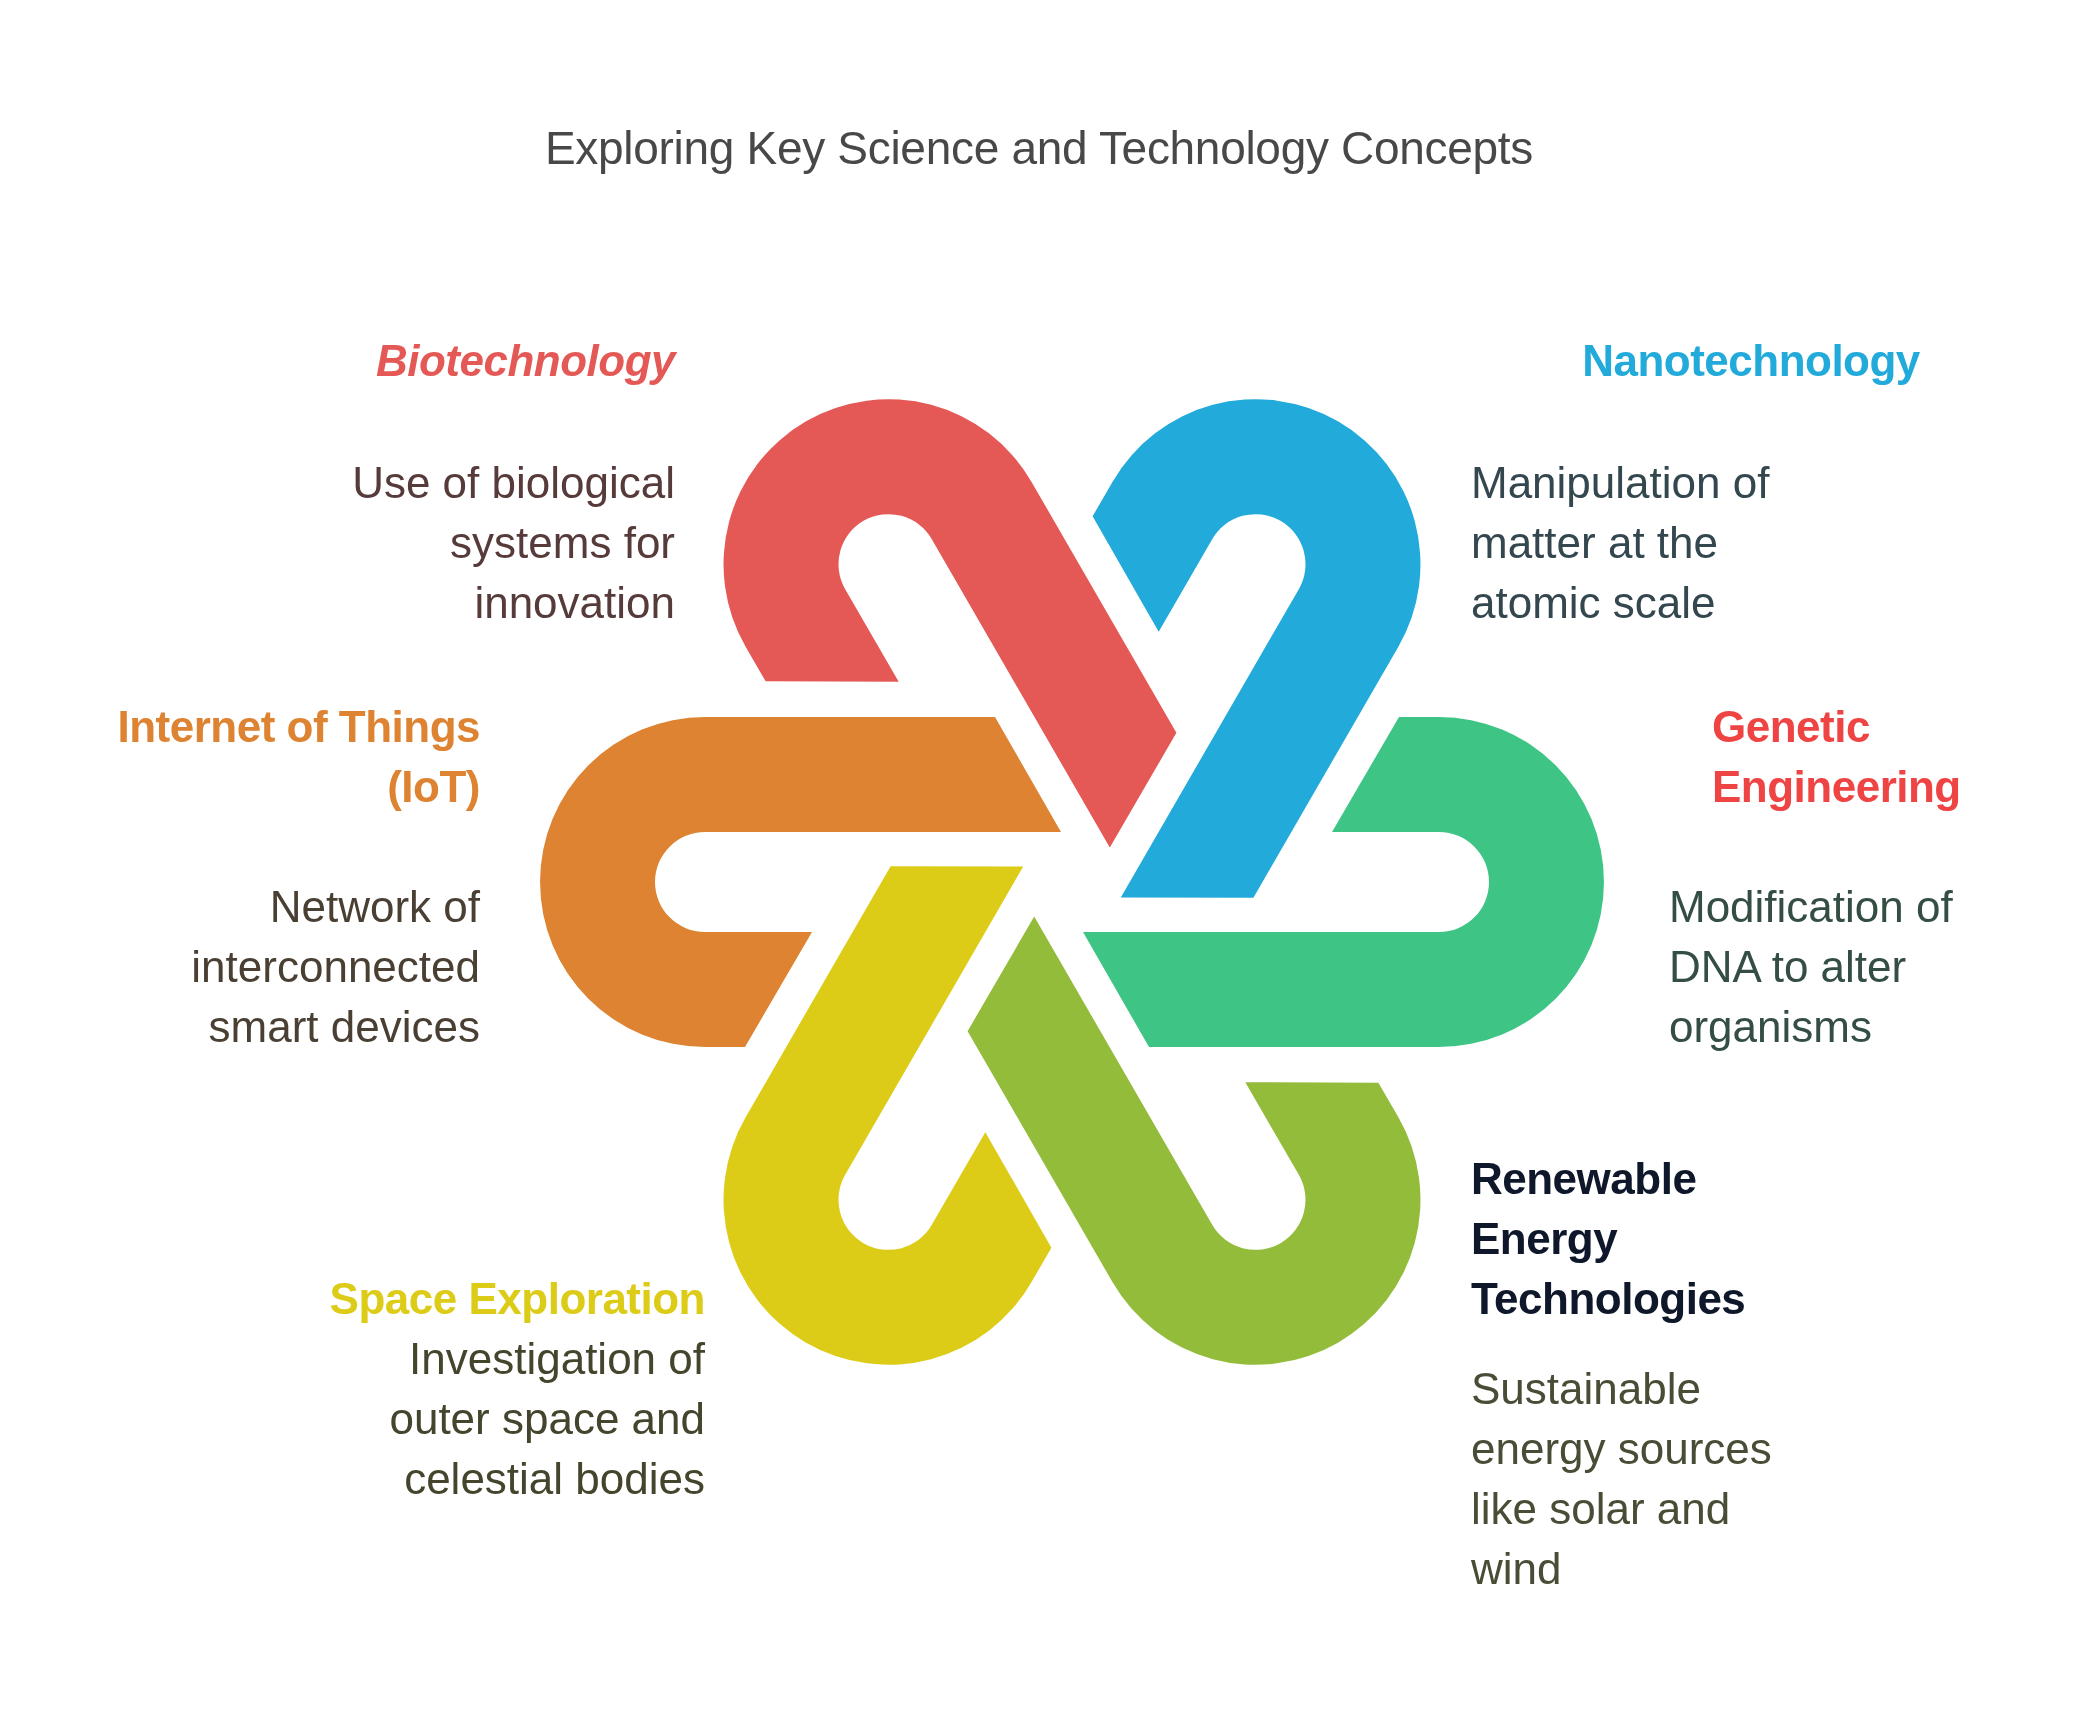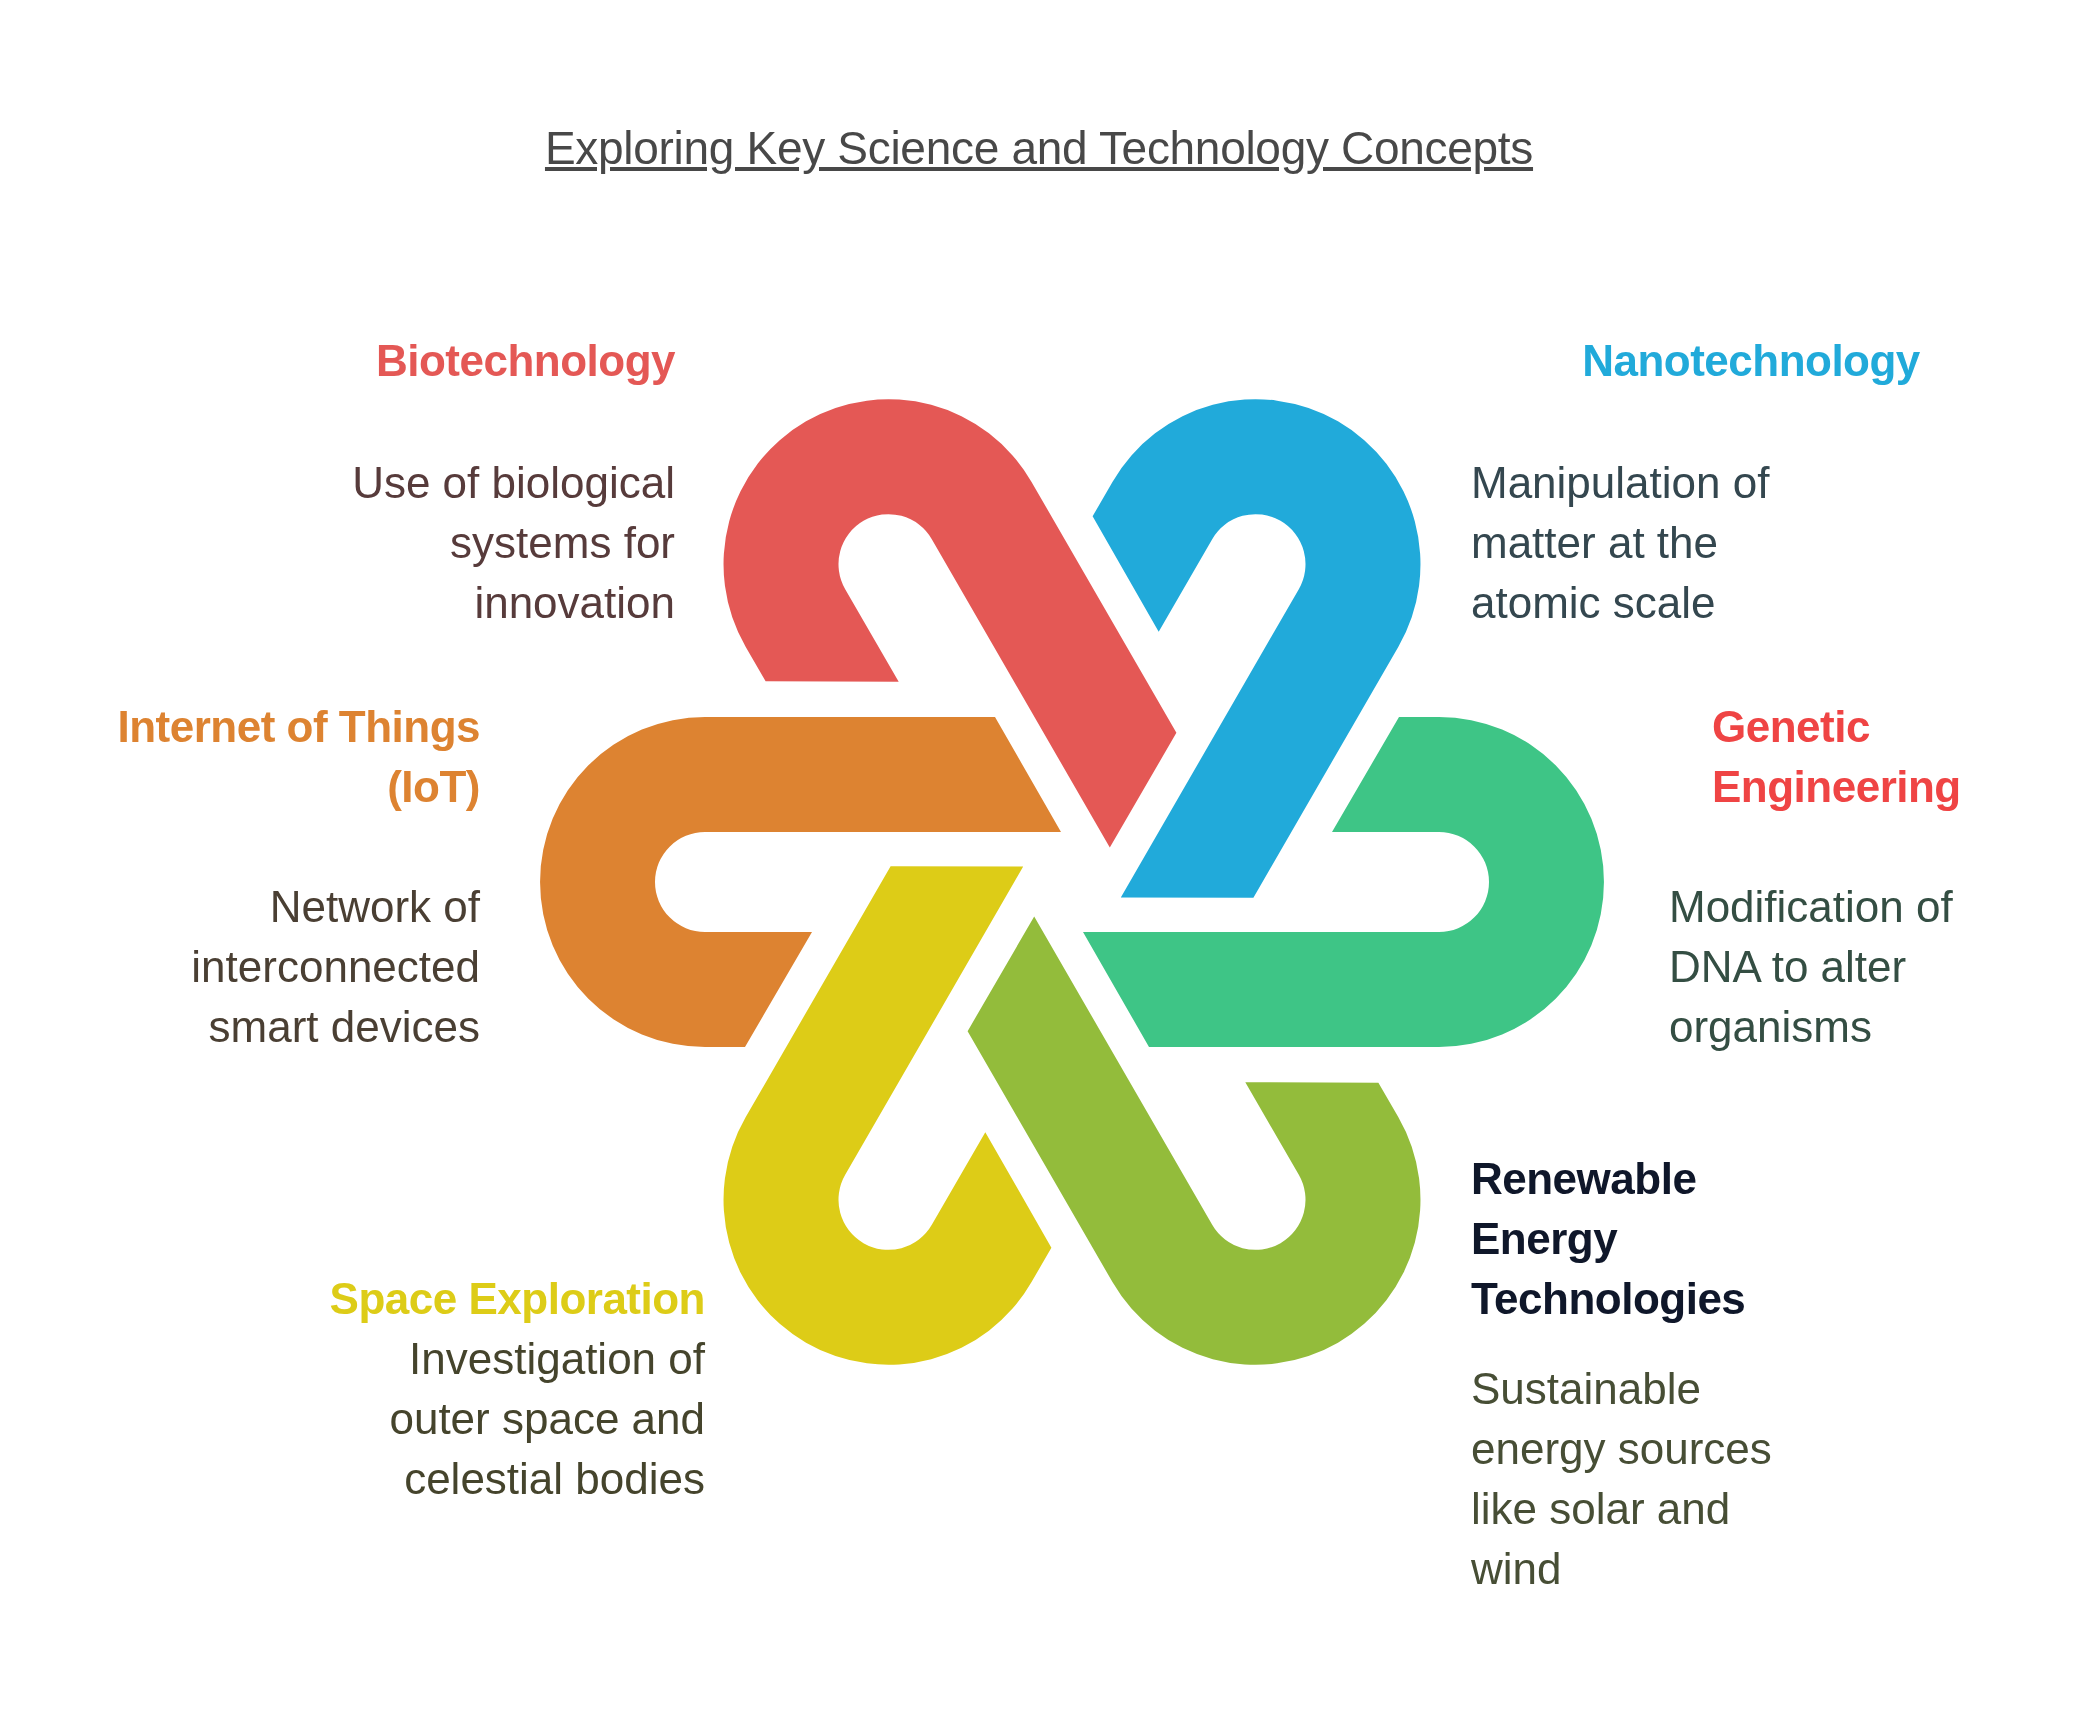--- a/index.html
+++ b/index.html
@@ -1,19 +1,19 @@
 <!DOCTYPE html>
 <html><head>
 <meta charset="utf-8">
 <style>
   html, body { margin: 0; padding: 0; background: #ffffff; }
   body { width: 2078px; height: 1715px; position: relative; overflow: hidden;
          font-family: "Liberation Sans", "DejaVu Sans", sans-serif; }
   .title { position: absolute; left: 0; width: 2078px; top: 118px; text-align: center;
-           font-size: 46px; line-height: 60px; color: #484848; font-weight: 400; letter-spacing: -0.3px; text-decoration: underline; }
+           font-size: 46px; line-height: 60px; color: #484848; font-weight: 400; letter-spacing: -0.3px; }
   svg.knot { position: absolute; left: 0; top: 0; width: 2078px; height: 1715px; }
   .block { position: absolute; }
   .block.right-align { text-align: right; }
   .block.left-align { text-align: left; }
   .heading { font-size: 44px; line-height: 60px; font-weight: 700; white-space: pre-line; letter-spacing: -0.5px; }
   .desc { font-size: 44px; line-height: 60px; font-weight: 400; white-space: pre-line; }
 </style>
 </head>
 <body>
 
@@ -39,21 +39,21 @@
     <g transform="rotate(-150)">
       <use href="#band-shape" fill="#DDCC17"></use>
     </g>
     <g transform="rotate(150)">
       <use href="#band-shape" fill="#93BC3B"></use>
     </g>
   </g>
 </svg>
 
 <div class="block right-align" style="right: 1403px; top: 331px; width: 600px;">
-  <div class="heading" style="color: rgb(228, 88, 85);">Biotechnology</div>
+  <div class="heading" style="color: rgb(228, 88, 85); font-style: italic;">Biotechnology</div>
   <div class="desc" style="margin-top: 62px; color: rgb(87, 59, 59);">Use of biological
 systems for
 innovation</div>
 </div>
 
 <div class="block left-align" style="left: 1471px; top: 331px; width: 560px;">
   <div class="heading" style="color: rgb(33, 170, 218); text-align: center;">Nanotechnology</div>
   <div class="desc" style="margin-top: 62px; color: rgb(52, 71, 79);">Manipulation of
 matter at the
 atomic scale</div>

